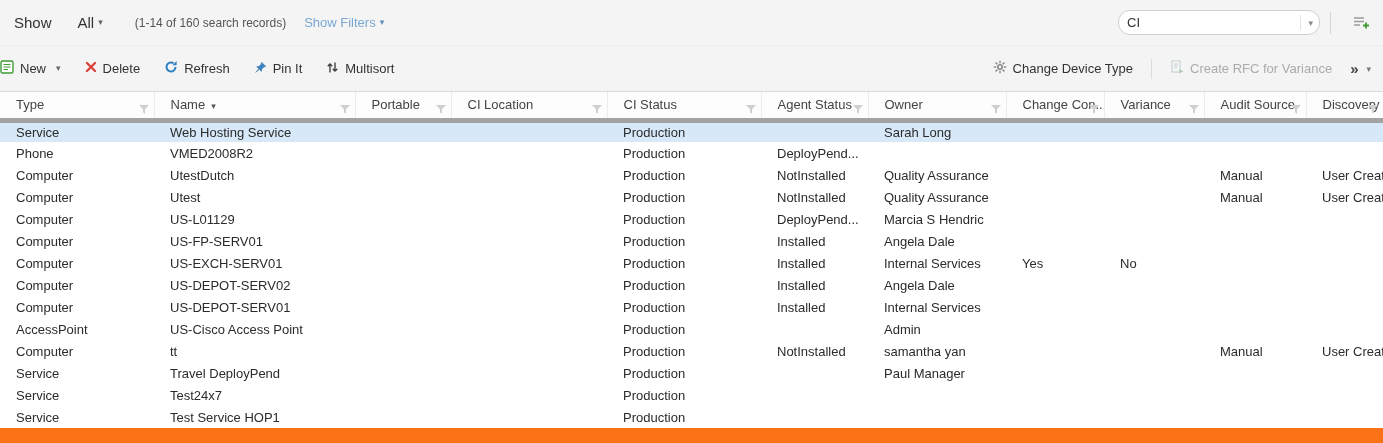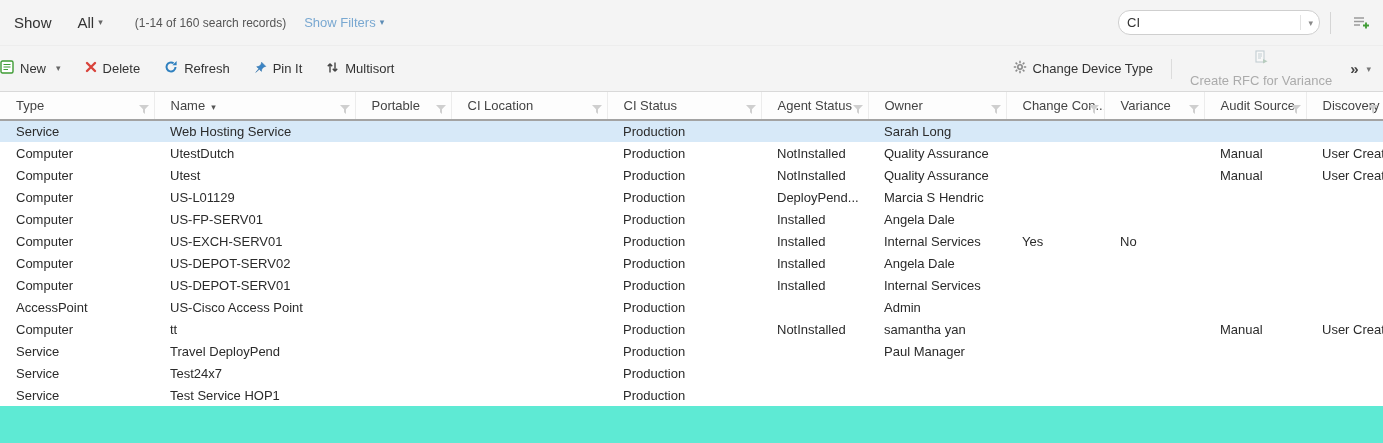--- a/index.html
+++ b/index.html
@@ -1,18 +1,18 @@
 <!DOCTYPE html>
 <html><head>
 <meta charset="utf-8">
 <style>
   * { box-sizing: border-box; }
   html,body { margin:0; padding:0; }
   body { font-family:"Liberation Sans", sans-serif; background:#fff; }
-  .app { position:relative; width:1383px; height:443px; overflow:hidden; background:#5eead4; color:#333; font-size:13px; }
+  .app { position:relative; width:1383px; height:443px; overflow:hidden; background:#f97316; color:#333; font-size:13px; }
 
   
   .topbar { display:flex; align-items:center; justify-content:space-between; height:46px; background:#f4f4f4; padding:0 12px 0 14px; border-bottom:1px solid #ededed; }
   .topbar-left { display:flex; align-items:center; }
   .show-label { font-size:15px; color:#333; }
   .scope-dd { display:inline-flex; align-items:center; font-size:15px; color:#333; margin-left:26px; cursor:pointer; }
   .caret { font-size:9px; color:#666; margin-left:4px; line-height:1; }
   .record-count { font-size:12px; color:#555; margin-left:32px; }
   .filters-link { display:inline-flex; align-items:center; margin-left:18px; color:#79a8d1; cursor:pointer; }
   .filters-link .caret { color:#5d8cb5; }
@@ -25,29 +25,29 @@
   .search-box input { width:100%; height:100%; border:1px solid #cfcfcf; border-radius:2px; padding:0 28px 0 8px; font-family:"Liberation Sans",sans-serif; font-size:13px; color:#333; outline:none; background:#fff; }
   .search-box input::placeholder { color:#9a9a9a; }
   .search-icon { position:absolute; right:6px; top:5px; cursor:pointer; display:flex; }
   .add-icon { margin-left:12px; cursor:pointer; display:flex; }
 
   
   .toolbar { display:flex; align-items:center; justify-content:space-between; height:46px; background:#f4f4f4; border-bottom:1px solid #d9d9d9; padding:0 12px 0 0; }
   .tool-group { display:flex; align-items:center; }
   .tool-btn { display:inline-flex; align-items:center; gap:6px; margin-right:24px; cursor:pointer; color:#333; white-space:nowrap; }
   .tool-group.right .tool-btn { margin-right:0; margin-left:18px; }
-  .tool-btn.disabled { color:#ababab; cursor:default;flex-direction:column; }
+  .tool-btn.disabled { color:#ababab; cursor:default; }
   .tool-sep { width:1px; height:20px; background:#dcdcdc; margin-left:18px; }
   .overflow-btn { margin-left:18px; font-size:15px; font-weight:bold; color:#444; cursor:pointer; }
   .tool-caret { font-size:9px; color:#777; margin-left:8px; cursor:pointer; }
 
   
   table { border-collapse:collapse; table-layout:fixed; width:1383px; }
   thead th { height:28px; font-weight:normal; font-size:13px; text-align:left; color:#444; padding:0 14px 0 16px;
-             border-bottom:2px solid #a3a3a3; border-right:1px solid #ececec; position:relative;
+             border-bottom:5px solid #a3a3a3; border-right:1px solid #ececec; position:relative;
              background:#fdfdfd; white-space:nowrap; overflow:hidden; cursor:pointer; }
   thead th:last-child { border-right:none; }
   .funnel { position:absolute; right:5px; top:10px; cursor:pointer; }
   .sort-caret { font-size:9px; color:#555; margin-left:6px; }
   tbody td { height:22px; padding:0 4px 0 16px; white-space:nowrap; overflow:hidden; color:#2b2b2b; font-size:13px; background:transparent; }
   tbody tr { background:#fff; cursor:default; }
   tbody tr.selected { background:#d7e9f8; }
 </style>
 </head>
 <body>
@@ -214,20 +214,33 @@
           <td></td>
           <td>Production</td>
           <td></td>
           <td>Sarah Long</td>
           <td></td>
           <td></td>
           <td></td>
           <td></td>
         </tr>
         <tr>
+          <td>Phone</td>
+          <td>VMED2008R2</td>
+          <td></td>
+          <td></td>
+          <td>Production</td>
+          <td>DeployPend...</td>
+          <td></td>
+          <td></td>
+          <td></td>
+          <td></td>
+          <td></td>
+        </tr>
+        <tr>
           <td>Computer</td>
           <td>UtestDutch</td>
           <td></td>
           <td></td>
           <td>Production</td>
           <td>NotInstalled</td>
           <td>Quality Assurance</td>
           <td></td>
           <td></td>
           <td>Manual</td>

